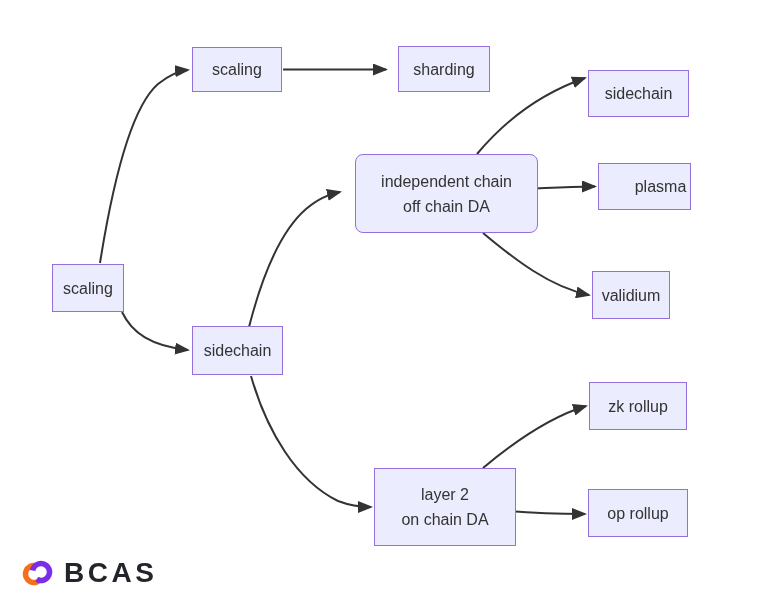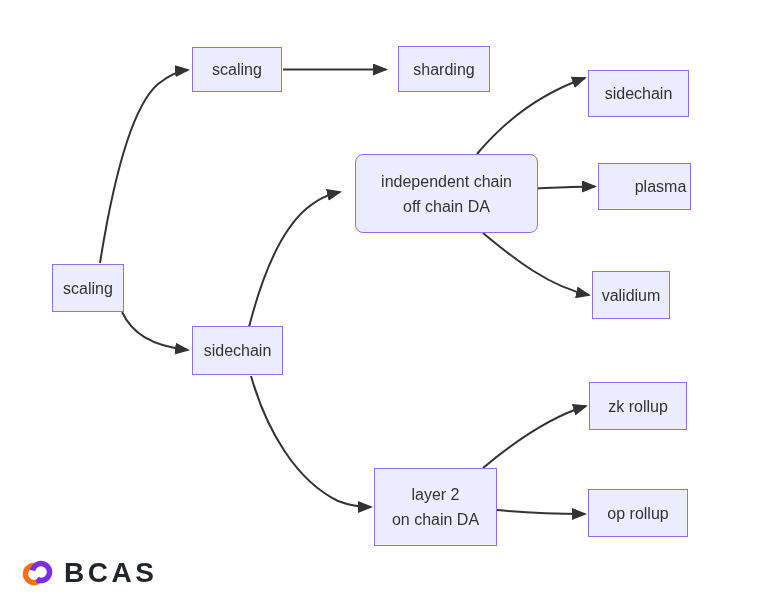--- a/index.html
+++ b/index.html
@@ -110,21 +110,21 @@
       </div>
       <div class="node" style="left: 598px; top: 163px; width: 93px; height: 47px; padding-left: 32px;">
         <span>plasma</span>
       </div>
       <div class="node" style="left: 592px; top: 271px; width: 78px; height: 48px;">
         <span>validium</span>
       </div>
       <div class="node" style="left: 589px; top: 382px; width: 98px; height: 48px;">
         <span>zk rollup</span>
       </div>
-      <div class="node" style="left: 374px; top: 468px; width: 123px; height: 78px;">
+      <div class="node" style="left: 374px; top: 468px; width: 142px; height: 78px;">
         <span>layer 2</span>
         <span>on chain DA</span>
       </div>
       <div class="node" style="left: 588px; top: 489px; width: 100px; height: 48px;">
         <span>op rollup</span>
       </div>
     </div>
 
   <div id="logo">
     <svg width="33" height="33" viewBox="0 0 33 33" xmlns="http://www.w3.org/2000/svg">

